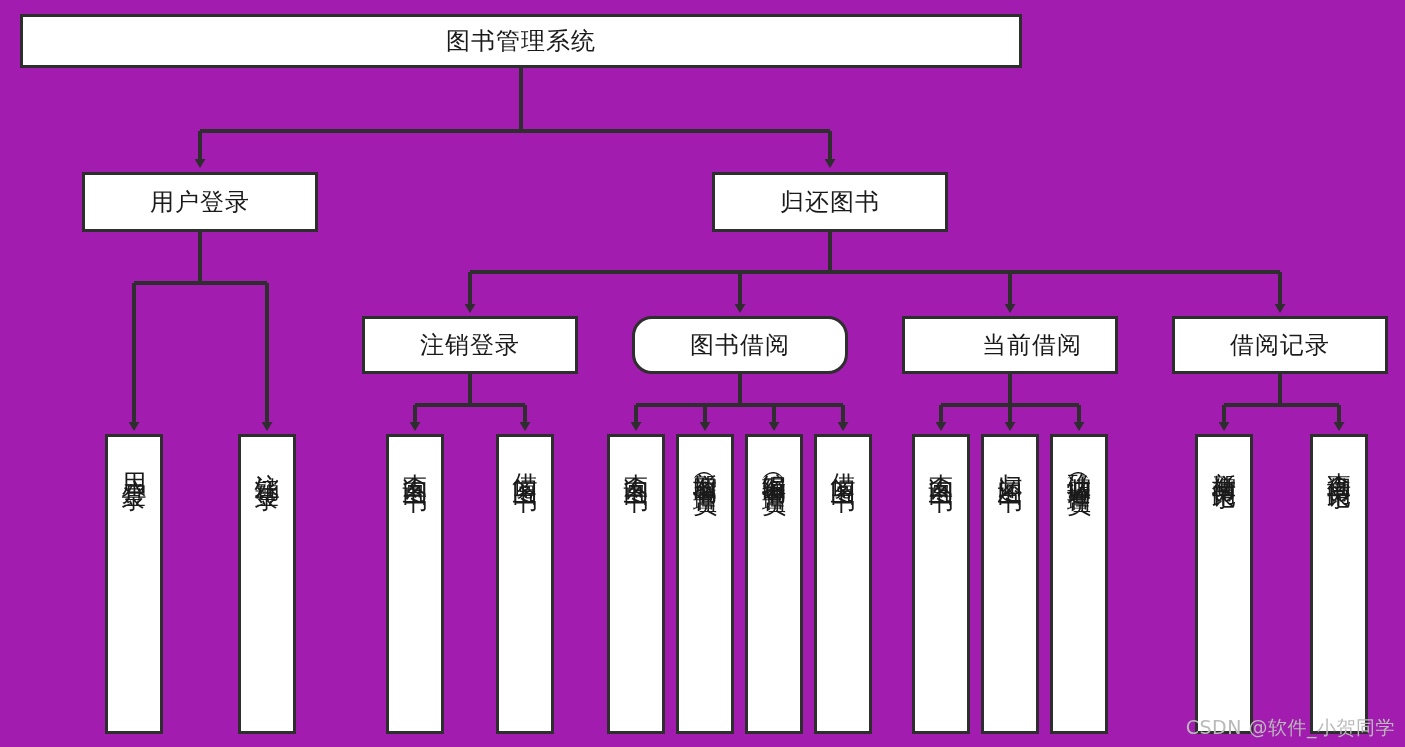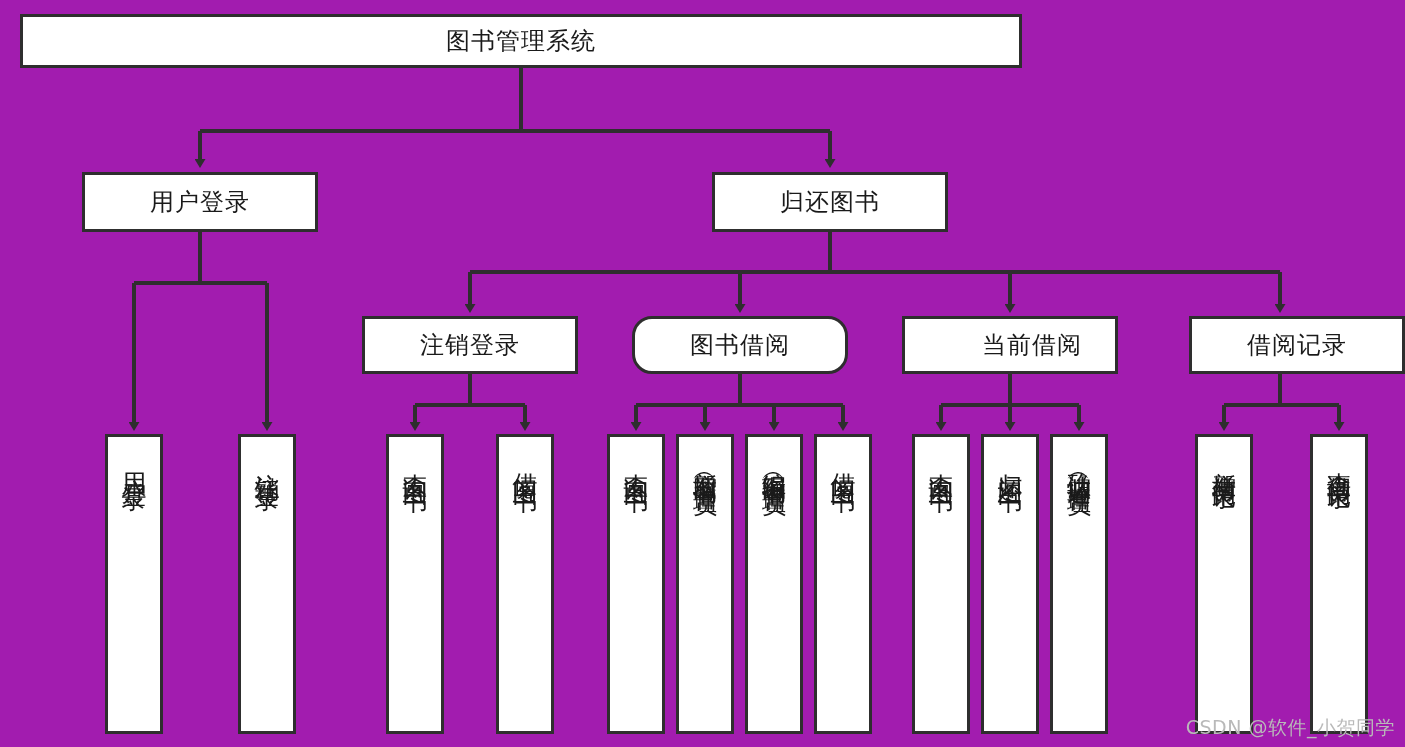--- a/index.html
+++ b/index.html
@@ -136,21 +136,21 @@
 
   <div class="node-box" style="left:362px; top:316px; width:216px; height:58px;">
     <span class="node-label">注销登录</span>
   </div>
   <div class="node-box" style="left:632px; top:316px; width:216px; height:58px;border-radius:20px;">
     <span class="node-label">图书借阅</span>
   </div>
   <div class="node-box" style="left:902px; top:316px; width:216px; height:58px;padding-left:44px;">
     <span class="node-label">当前借阅</span>
   </div>
-  <div class="node-box" style="left:1172px; top:316px; width:216px; height:58px;margin-left:17px;">
+  <div class="node-box" style="left:1172px; top:316px; width:216px; height:58px;">
     <span class="node-label">借阅记录</span>
   </div>
 
   <div class="node-box vertical" style="left:105px; top:434px; width:58px; height:300px;">
     <span class="node-label">用户登录</span>
   </div>
   <div class="node-box vertical" style="left:238px; top:434px; width:58px; height:300px;">
     <span class="node-label">注销登录</span>
   </div>
 

